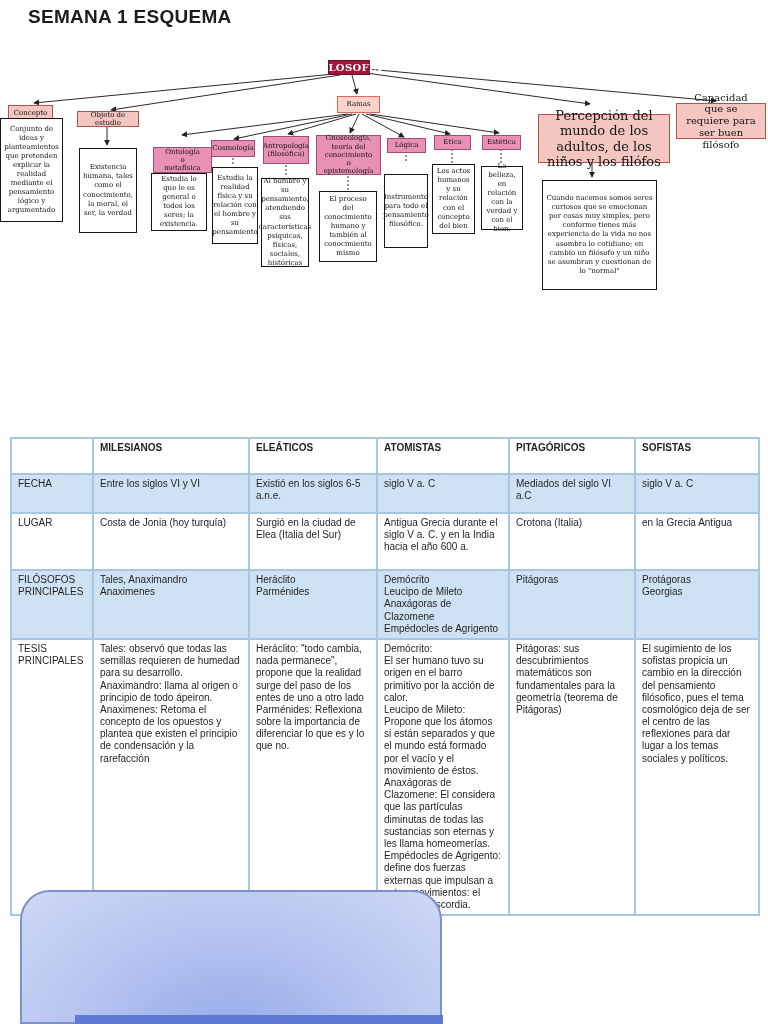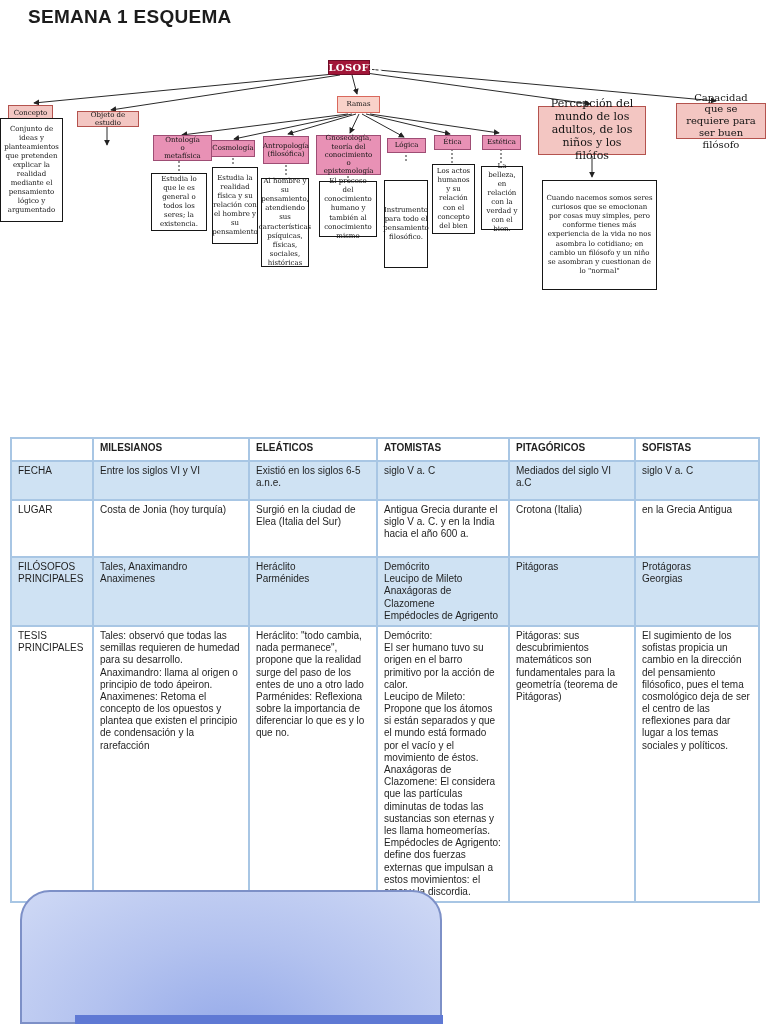--- a/index.html
+++ b/index.html
@@ -83,59 +83,60 @@
     </g>
   </svg>
 
   <div class="node root" style="left:328px;top:60px;width:42px;height:15px">FILOSOFIA</div>
   <div class="node lbl ramas" style="left:337px;top:96px;width:43px;height:17px">Ramas</div>
 
   <div class="node lbl" style="left:8px;top:105px;width:45px;height:16px">Concepto</div>
   <div class="node desc" style="left:0px;top:118px;width:63px;height:104px">Conjunto de ideas y planteamientos que pretenden explicar la realidad mediante el pensamiento lógico y argumentado</div>
 
   <div class="node lbl" style="left:77px;top:111px;width:62px;height:16px">Objeto de estudio</div>
+  <div class="node desc" style="left:79px;top:148px;width:58px;height:85px">Existencia humana, tales como el conocimiento, la moral, el ser, la verdad</div>
 
-  <div class="node lbl pinkM" style="left:153px;top:135px;width:59px;height:26px">Ontología o metafísica</div>
+  <div class="node lbl pinkM" style="left:153px;top:147px;width:59px;height:26px">Ontología o metafísica</div>
   <div class="node desc" style="left:151px;top:173px;width:56px;height:58px">Estudia lo que le es general o todos los seres; la existencia.</div>
 
   <div class="node lbl pinkM" style="left:211px;top:140px;width:44px;height:17px">Cosmología</div>
   <div class="node desc" style="left:212px;top:167px;width:46px;height:77px">Estudia la realidad física y su relación con el hombre y su pensamiento</div>
 
   <div class="node lbl pinkM" style="left:263px;top:136px;width:46px;height:28px">Antropología (filosófica)</div>
   <div class="node desc" style="left:261px;top:178px;width:48px;height:89px">Al hombre y su pensamiento, atendiendo sus características psíquicas, físicas, sociales, históricas</div>
 
   <div class="node lbl pinkM" style="left:316px;top:135px;width:65px;height:40px">Gnoseología, teoría del conocimiento o epistemología</div>
-  <div class="node desc" style="left:319px;top:181px;width:58px;height:56px">El proceso del conocimiento humano y también al conocimiento mismo</div>
+  <div class="node desc" style="left:319px;top:191px;width:58px;height:71px">El proceso del conocimiento humano y también al conocimiento mismo</div>
 
   <div class="node lbl pinkM" style="left:387px;top:138px;width:39px;height:15px">Lógica</div>
-  <div class="node desc" style="left:384px;top:180px;width:44px;height:88px">Instrumento para todo el pensamiento filosófico.</div>
+  <div class="node desc" style="left:384px;top:174px;width:44px;height:74px">Instrumento para todo el pensamiento filosófico.</div>
 
   <div class="node lbl pinkM" style="left:434px;top:135px;width:37px;height:15px">Ética</div>
   <div class="node desc" style="left:432px;top:164px;width:43px;height:70px">Los actos humanos y su relación con el concepto del bien</div>
 
   <div class="node lbl pinkM" style="left:482px;top:135px;width:39px;height:15px">Estética</div>
   <div class="node desc" style="left:481px;top:166px;width:42px;height:64px">La belleza, en relación con la verdad y con el bien.</div>
 
-  <div class="node lbl" style="left:538px;top:106px;width:108px;height:49px;font-size:11px">Percepción del mundo de los adultos, de los niños y los filófos</div>
+  <div class="node lbl" style="left:538px;top:114px;width:132px;height:49px;font-size:13px">Percepción del mundo de los adultos, de los niños y los filófos</div>
   <div class="node desc" style="left:542px;top:180px;width:115px;height:110px">Cuando nacemos somos seres curiosos que se emocionan por cosas muy simples, pero conforme tienes más experiencia de la vida no nos asombra lo cotidiano; en cambio un filósofo y un niño se asombran y cuestionan de lo "normal"</div>
 
   <div class="node lbl" style="left:676px;top:103px;width:90px;height:36px;font-size:10px">Capacidad que se requiere para ser buen filósofo</div>
 </div>
 
 <table class="phil-table">
   <colgroup>
     <col style="width:82px">
       <col style="width:156px">
       <col style="width:128px">
     <col style="width:132px">
       <col style="width:126px">
       <col style="width:124px">
   </colgroup>
   <tbody>
-    <tr style="height:23px">
+    <tr style="height:36px">
       <th></th>
       <th>MILESIANOS</th>
       <th>ELEÁTICOS</th>
       <th>ATOMISTAS</th>
       <th>PITAGÓRICOS</th>
       <th>SOFISTAS</th>
     </tr>
     <tr class="row-band" style="height:39px">
       <td>FECHA</td>
       <td>Entre los siglos VI y VI</td>

